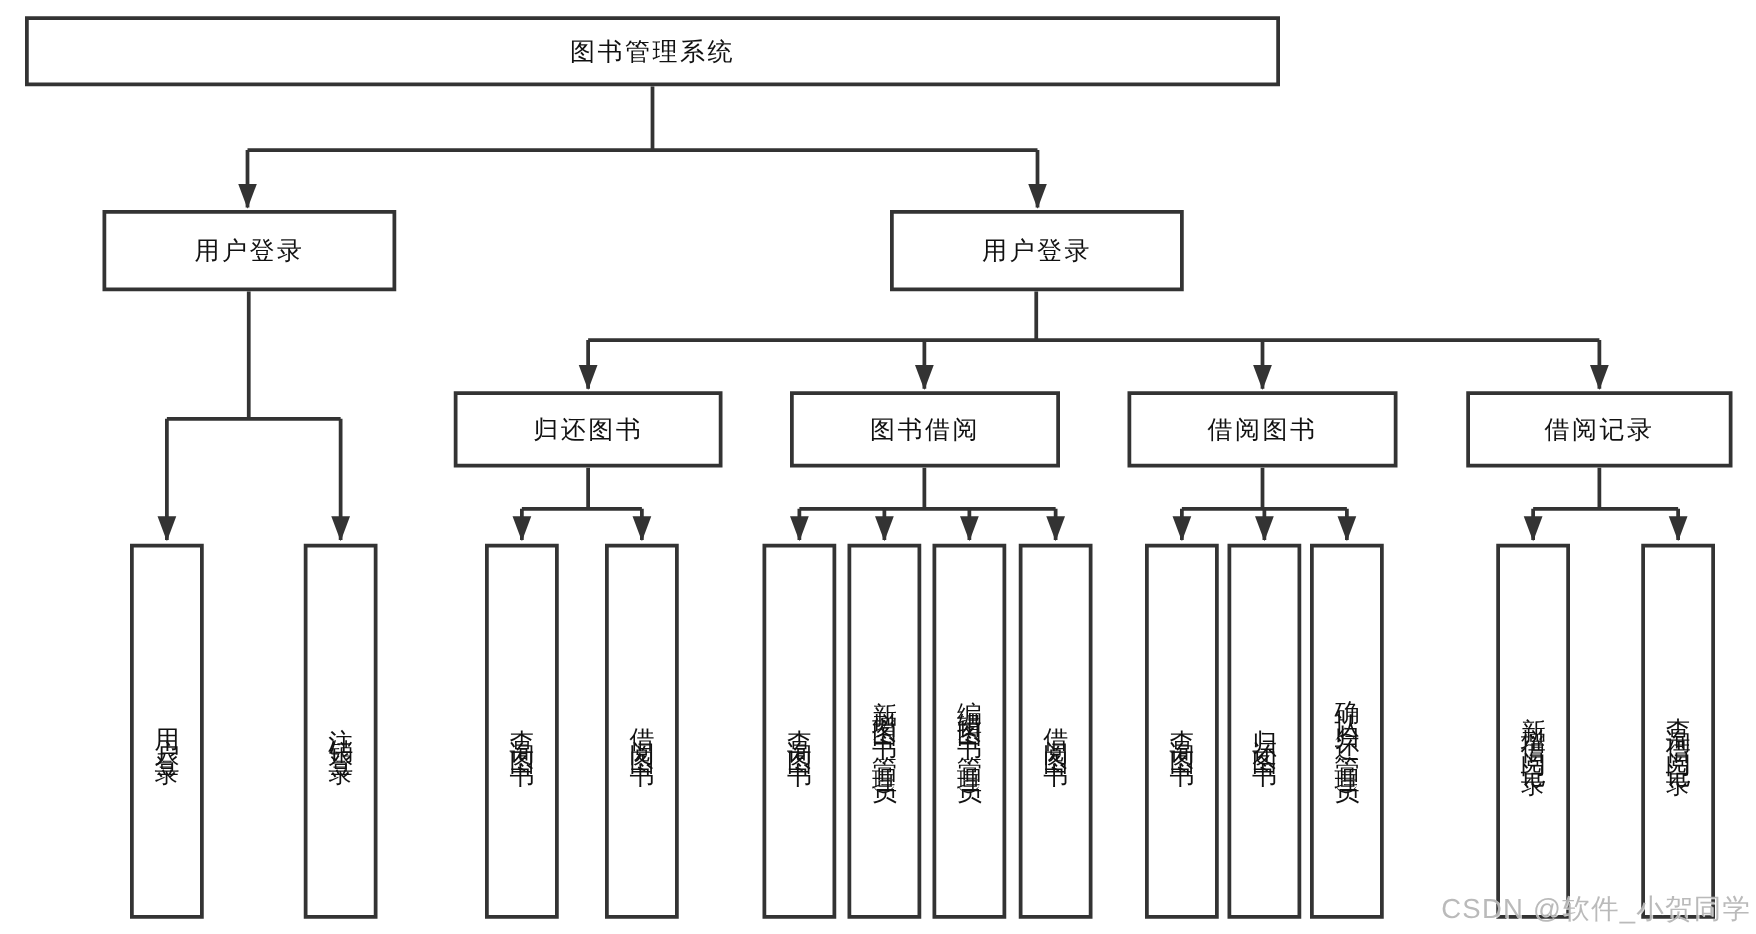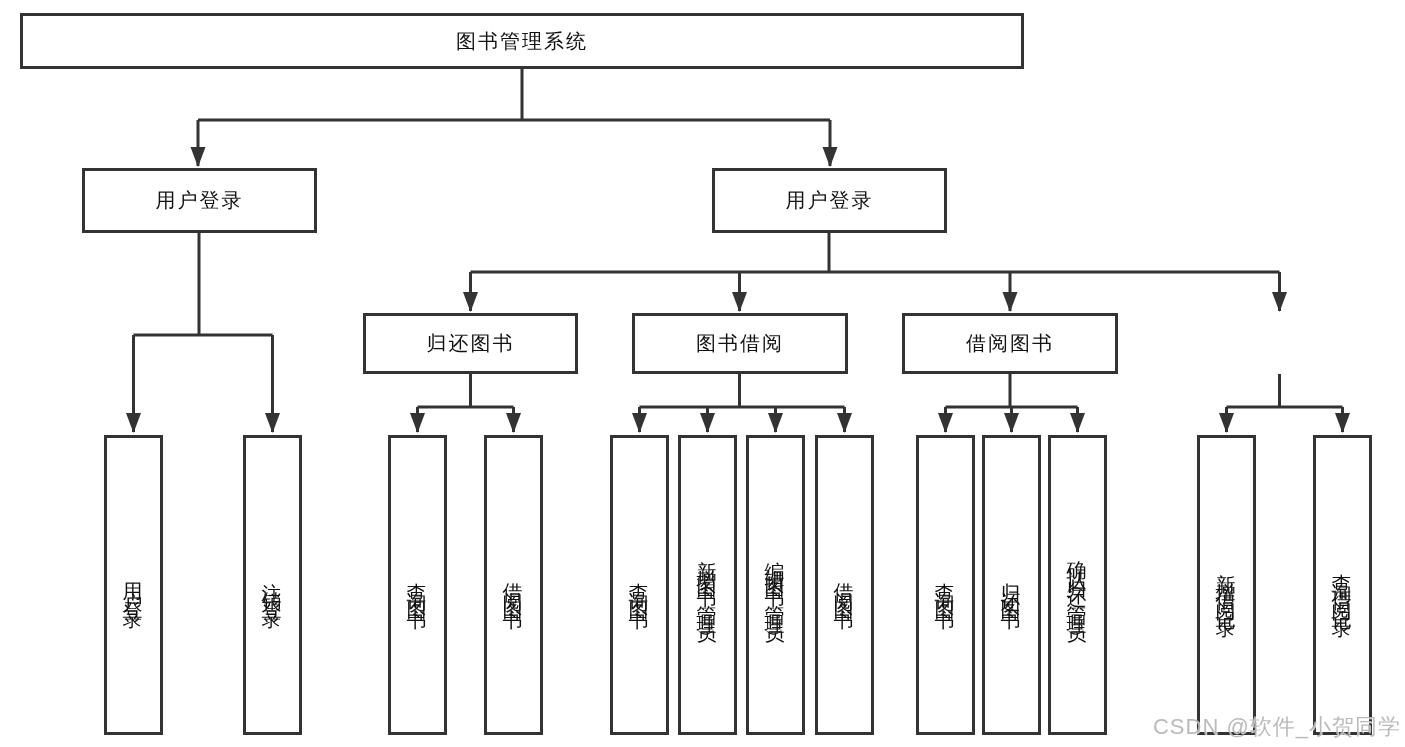--- a/index.html
+++ b/index.html
@@ -107,20 +107,21 @@
   </svg>
 
   <div class="node" style="left:20px; top:13px; width:1004px; height:56px;">图书管理系统</div>
 
   <div class="node" style="left:82px; top:168px; width:235px; height:65px;">用户登录</div>
   <div class="node" style="left:712px; top:168px; width:235px; height:65px;">用户登录</div>
 
   <div class="node" style="left:363px; top:313px; width:215px; height:61px;">归还图书</div>
   <div class="node" style="left:632px; top:313px; width:216px; height:61px;">图书借阅</div>
   <div class="node" style="left:902px; top:313px; width:216px; height:61px;">借阅图书</div>
+  <div class="node" style="left:1173px; top:313px; width:213px; height:61px;">借阅记录</div>
 
   <div class="node v" style="left:104px; top:435px; width:59px; height:300px;">用户登录</div>
   <div class="node v" style="left:243px; top:435px; width:59px; height:300px;">注销登录</div>
 
   <div class="node v" style="left:388px; top:435px; width:59px; height:300px;">查询图书</div>
   <div class="node v" style="left:484px; top:435px; width:59px; height:300px;">借阅图书</div>
 
   <div class="node v" style="left:610px; top:435px; width:59px; height:300px;">查询图书</div>
   <div class="node v" style="left:678px; top:435px; width:59px; height:300px;">新增图书（管理员）</div>
   <div class="node v" style="left:746px; top:435px; width:59px; height:300px;">编辑图书（管理员）</div>

